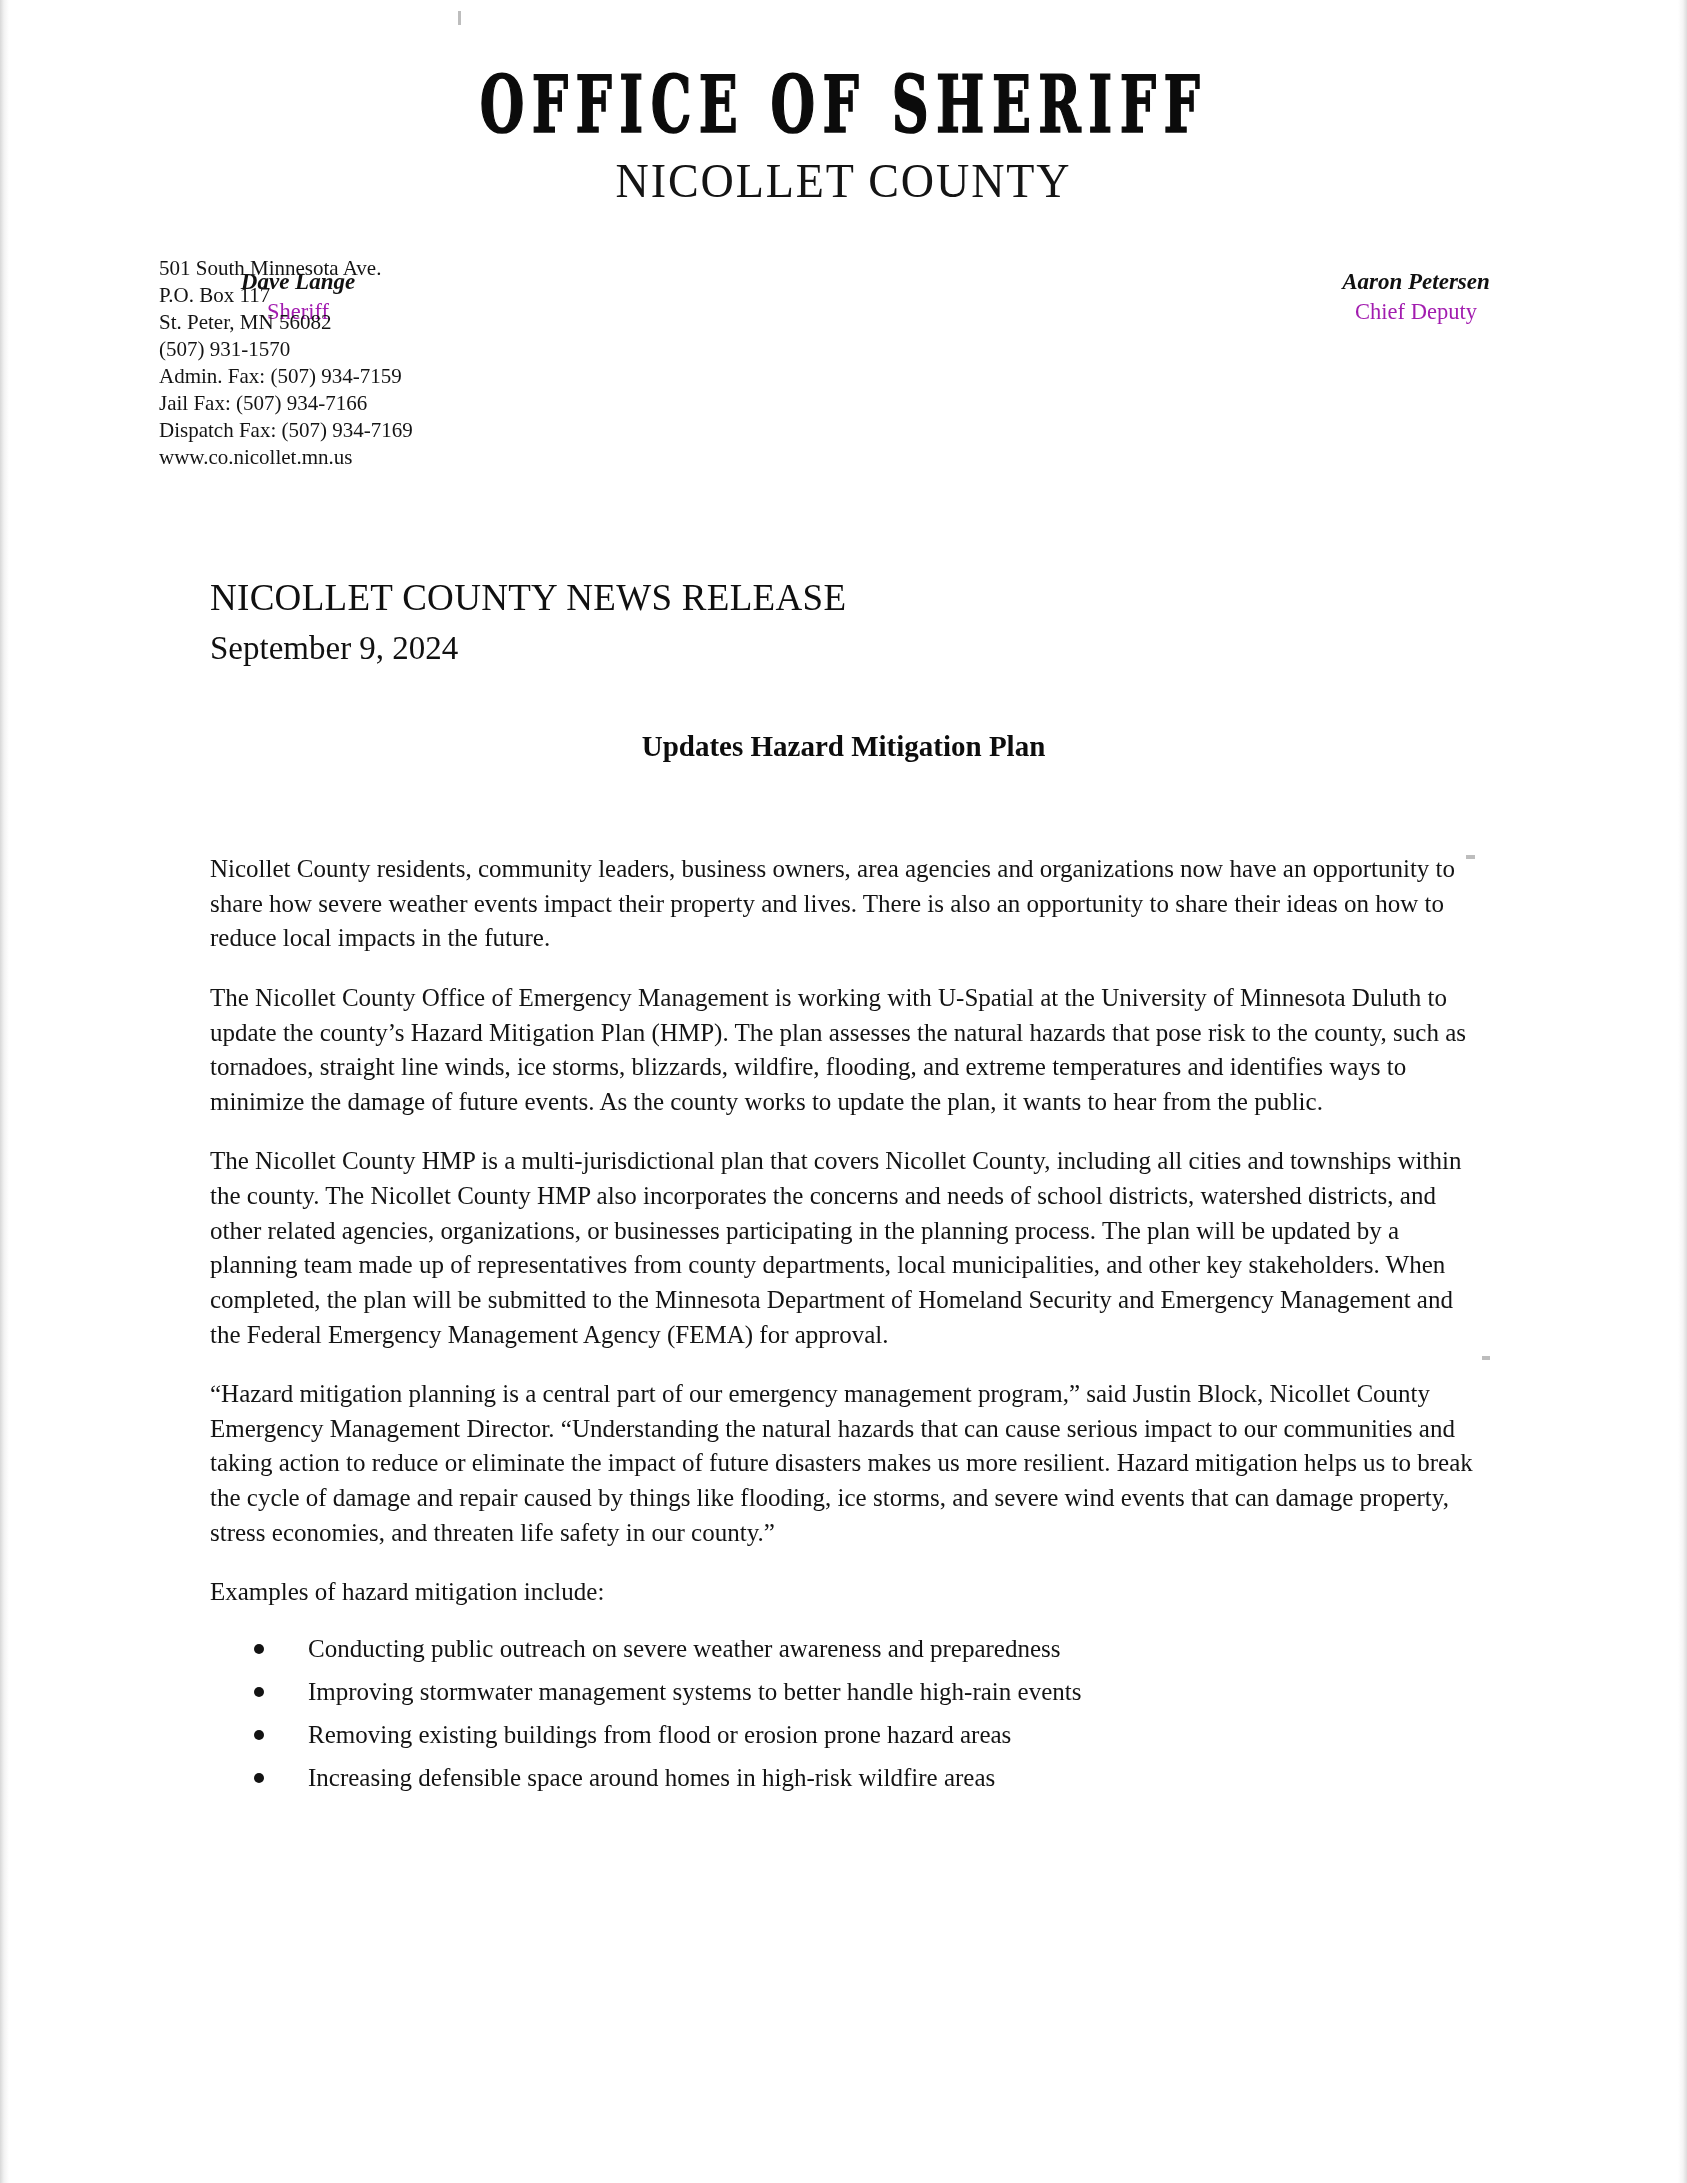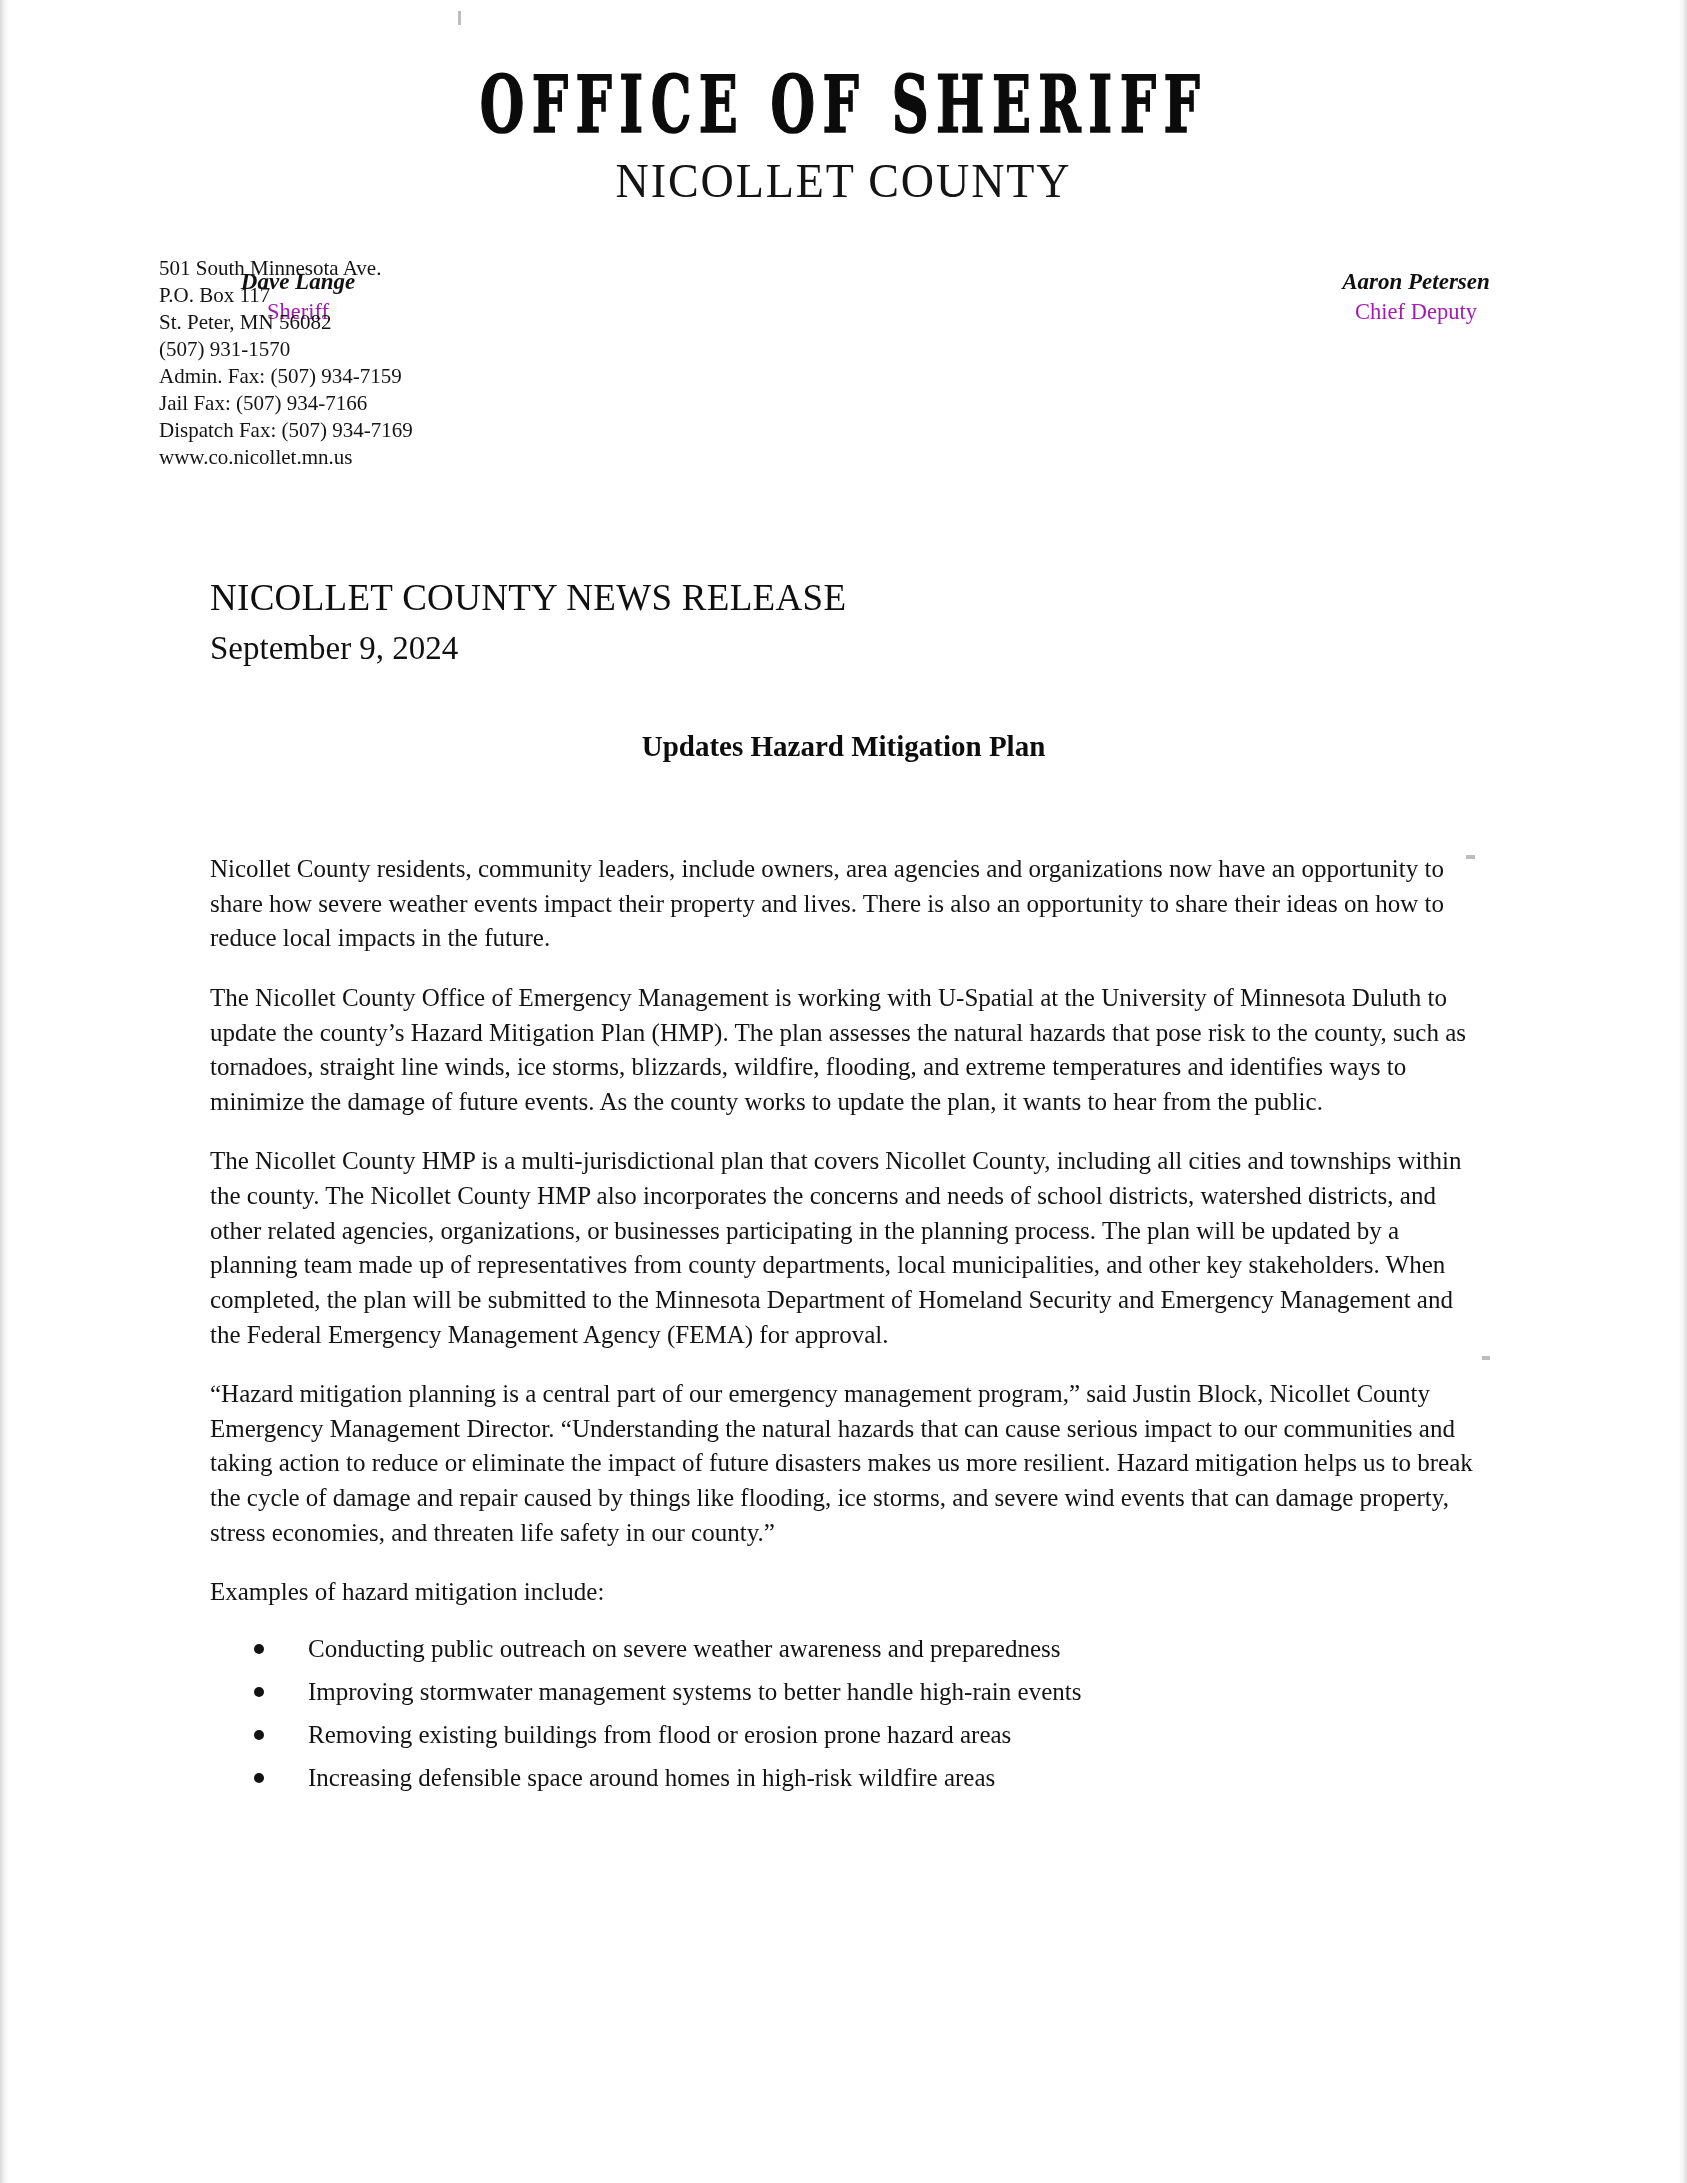--- a/index.html
+++ b/index.html
@@ -223,21 +223,21 @@
   <div class="release-head">
     <div class="release-title">NICOLLET COUNTY NEWS RELEASE</div>
     <div class="release-date">September 9, 2024</div>
   </div>
 
   <div class="headline">
     <div>Updates Hazard Mitigation Plan</div>
   </div>
 
   <div class="body-copy">
-    <p>Nicollet County residents, community leaders, include owners, area agencies and organizations now have an opportunity to share how severe weather events impact their property and lives. There is also an opportunity to share their ideas on how to reduce local impacts in the future.</p>
+    <p>Nicollet County residents, community leaders, business owners, area agencies and organizations now have an opportunity to share how severe weather events impact their property and lives. There is also an opportunity to share their ideas on how to reduce local impacts in the future.</p>
     <p>The Nicollet County Office of Emergency Management is working with U-Spatial at the University of Minnesota Duluth to update the county’s Hazard Mitigation Plan (HMP). The plan assesses the natural hazards that pose risk to the county, such as tornadoes, straight line winds, ice storms, blizzards, wildfire, flooding, and extreme temperatures and identifies ways to minimize the damage of future events. As the county works to update the plan, it wants to hear from the public.</p>
     <p>The Nicollet County HMP is a multi-jurisdictional plan that covers Nicollet County, including all cities and townships within the county.  The Nicollet County HMP also incorporates the concerns and needs of school districts, watershed districts, and other related agencies, organizations, or businesses participating in the planning process. The plan will be updated by a planning team made up of representatives from county departments, local municipalities, and other key stakeholders.  When completed, the plan will be submitted to the Minnesota Department of Homeland Security and Emergency Management and the Federal Emergency Management Agency (FEMA) for approval.</p>
     <p>“Hazard mitigation planning is a central part of our emergency management program,” said Justin Block, Nicollet County Emergency Management Director.  “Understanding the natural hazards that can cause serious impact to our communities and taking action to reduce or eliminate the impact of future disasters makes us more resilient.  Hazard mitigation helps us to break the cycle of damage and repair caused by things like flooding, ice storms, and severe wind events that can damage property, stress economies, and threaten life safety in our county.”</p>
     <p class="tight">Examples of hazard mitigation include:</p>
 
     <ul class="examples">
       <li>
         <span class="bullet"></span>
         <span>Conducting public outreach on severe weather awareness and preparedness</span>
       </li>

